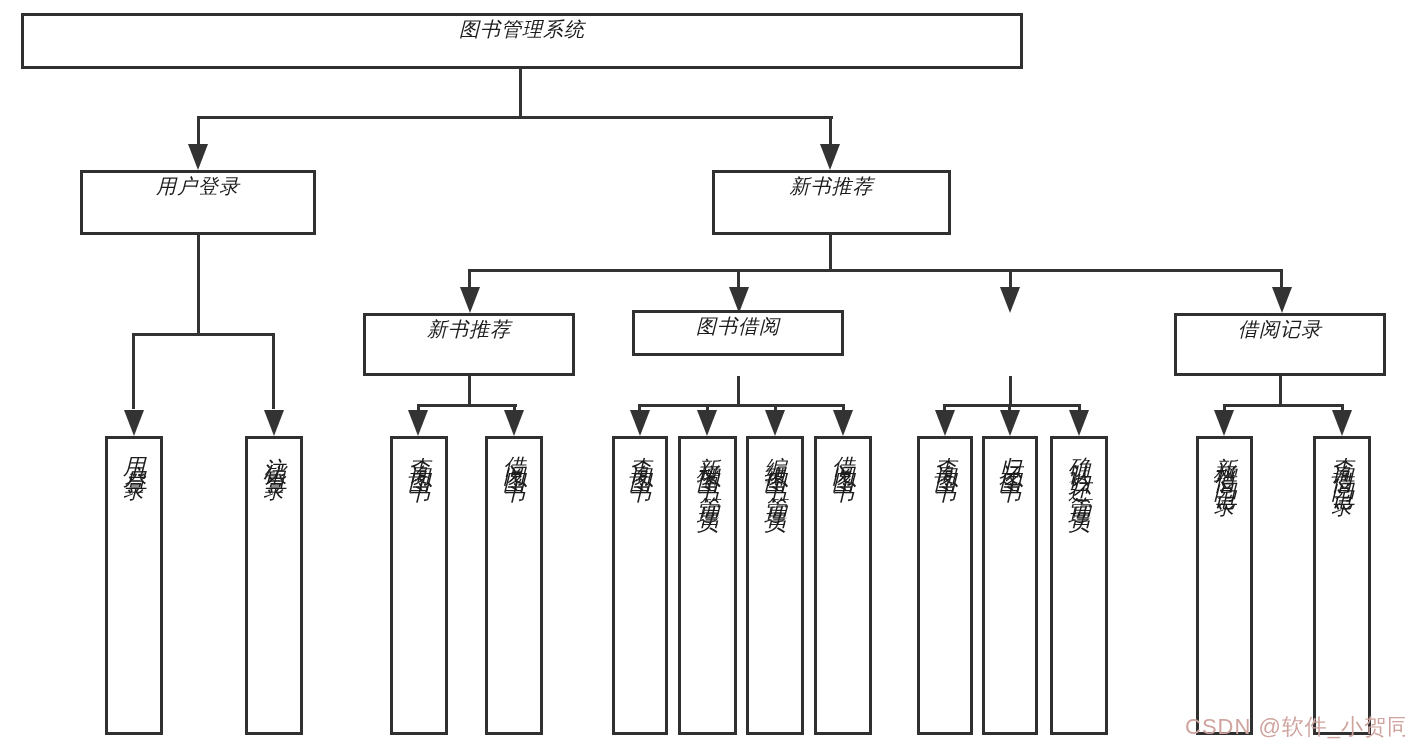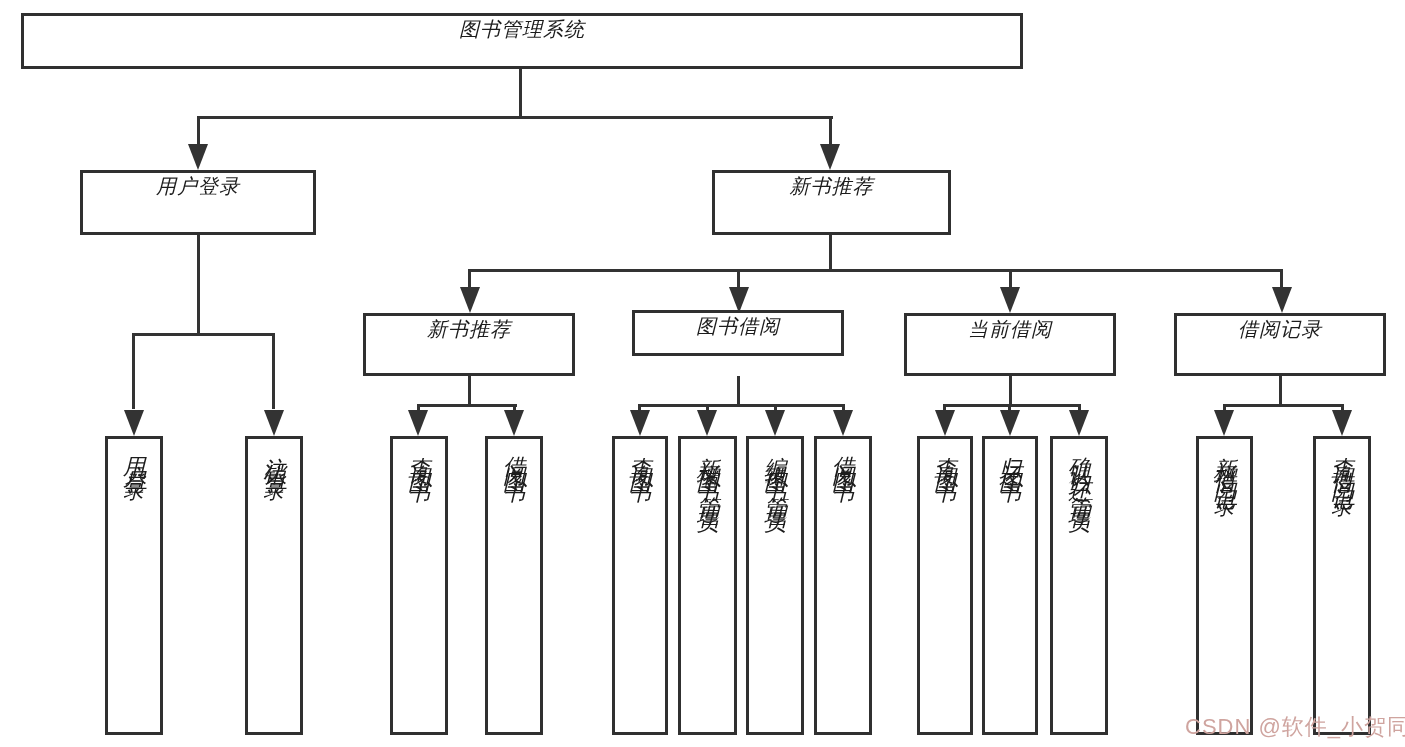--- a/index.html
+++ b/index.html
@@ -112,23 +112,20 @@
   <div class="box hbox" style="left:712px;top:170px;width:239px;height:65px">
     <span>新书推荐</span>
   </div>
 
   <div class="box hbox" style="left:363px;top:313px;width:212px;height:63px">
     <span>新书推荐</span>
   </div>
   <div class="box hbox" style="left:632px;top:310px;width:212px;height:46px">
     <span>图书借阅</span>
   </div>
-  <div class="box hbox" style="left:904px;top:313px;width:212px;height:63px">
-    <span>当前借阅</span>
-  </div>
   <div class="box hbox" style="left:1174px;top:313px;width:212px;height:63px">
     <span>借阅记录</span>
   </div>
 
   <div class="box vbox" style="left:105px;top:436px;width:58px;height:299px">
     <span>用户登录</span>
   </div>
   <div class="box vbox" style="left:245px;top:436px;width:58px;height:299px">
     <span>注销登录</span>
   </div>

